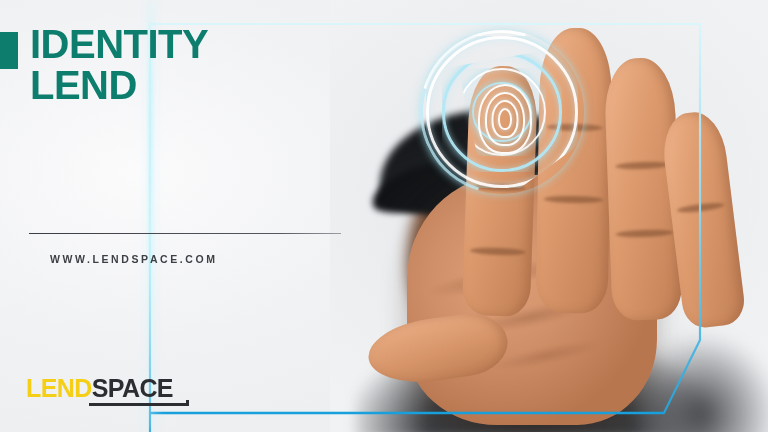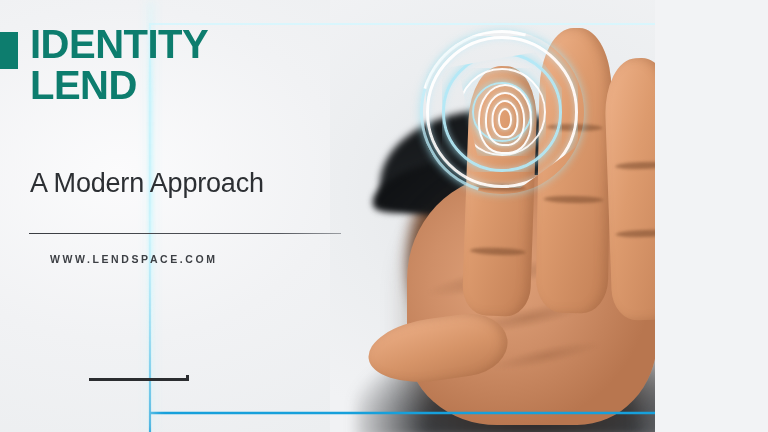--- a/index.html
+++ b/index.html
@@ -5,21 +5,21 @@
   * { margin:0; padding:0; box-sizing:border-box; }
   html, body { width:768px; height:432px; }
   body {
     font-family: "Liberation Sans", sans-serif;
     background:#f2f3f5;
     overflow:hidden;
   }
 
   #banner {
     position:relative;
-    width:655px; height:432px;
+    width:768px; height:432px;
     overflow:hidden;
     background:
       radial-gradient(ellipse 60% 70% at 18% 40%, #fbfbfc 0%, #f1f2f4 55%, #eceef0 100%),
       linear-gradient(180deg,#f7f8f9 0%,#eef0f2 100%);
   }
 
   
   .photo {
     position:absolute; inset:0;
     pointer-events:none;
@@ -305,24 +305,26 @@
 
   <div class="content">
 
     <div class="accent-bar"></div>
 
     <div class="headline">
       <span class="l">IDENTITY</span>
       <span class="l">LEND</span>
     </div>
 
-    <div class="subhead">A Modern Approach</div>
 
     <div class="divider"></div>
 
     <div class="url">WWW.LENDSPACE.COM</div>
 
     <div class="logo">
+      <div class="logo-text">
+        <span class="logo-lend">LEND</span><span class="logo-space">SPACE</span>
+      </div>
       <div class="logo-rule"></div>
     </div>
 
   </div>
 </div>
 
 </body></html>

